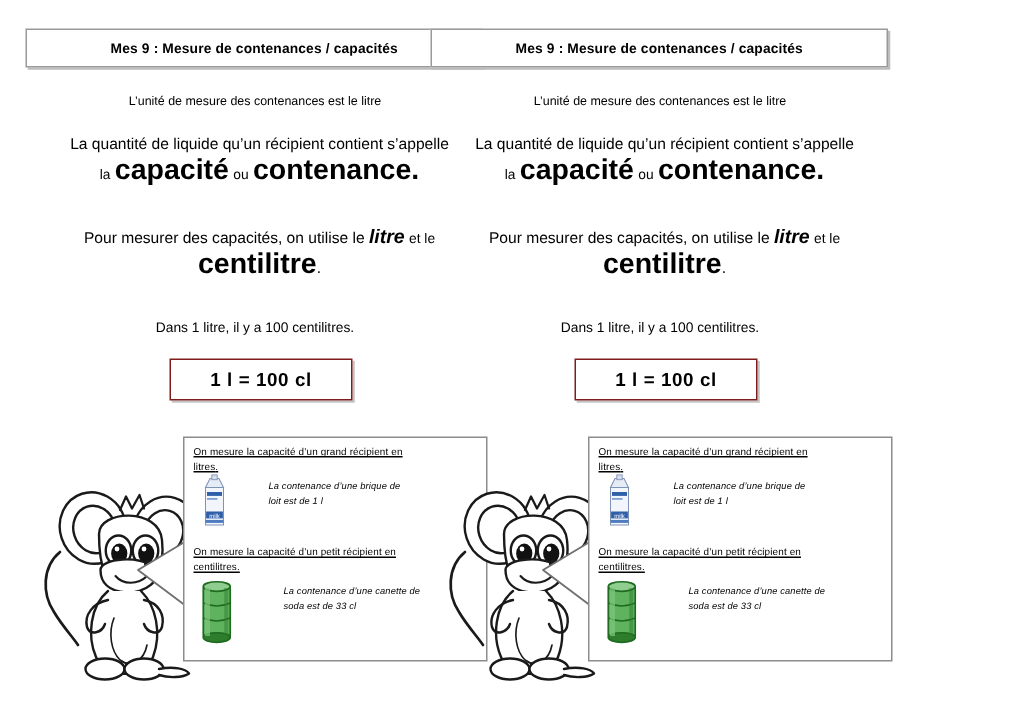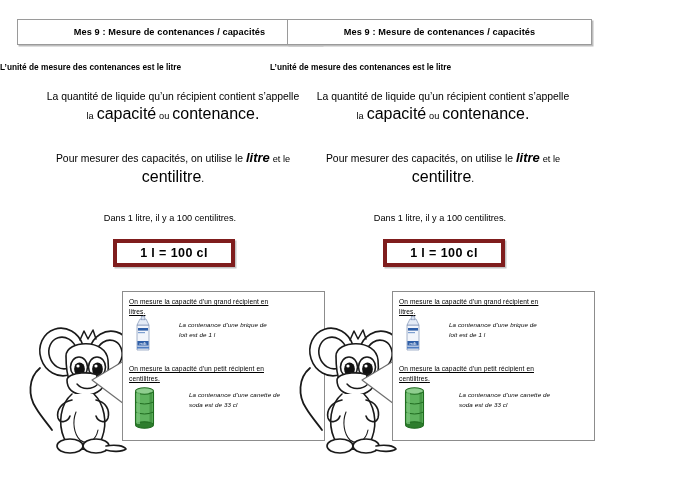--- a/index.html
+++ b/index.html
@@ -50,38 +50,39 @@
     letter-spacing: 0.1px;
     white-space: nowrap;
   }
 
   
   .subtitle {
     position: absolute;
     left: 0;
     top: 62px;
     width: 340px;
+    text-align: center;
     font-size: 8.3px;
-    font-weight: bold;
+    font-weight: normal;
   }
 
   
   .para {
     position: absolute;
     left: 19px;
     width: 308px;
     font-size: 10.4px;
     line-height: 17px;
     text-align: center;
   }
   .para.p1 { top: 88px; }
   .para.p2 { top: 149px; }
   .big {
-    font-size: 16px;
-    font-weight: normal;
+    font-size: 19px;
+    font-weight: bold;
   }
   .small-word {
     font-size: 9.2px;
   }
   .mid-bold {
     font-size: 13px;
     font-weight: bold;
     font-style: italic;
   }
 
@@ -95,21 +96,21 @@
     font-size: 9.2px;
   }
 
   
   .eq-box {
     position: absolute;
     left: 113px;
     top: 239px;
     width: 122px;
     height: 28px;
-    border: 4px solid #7f1d1d;
+    border: 1px solid #7f1d1d;
     box-shadow: 1.5px 1.5px 0 #c4c4c4;
     background: #ffffff;
     display: flex;
     align-items: center;
     justify-content: center;
     box-sizing: border-box;
   }
   .eq-text {
     font-size: 12.5px;
     font-weight: bold;

